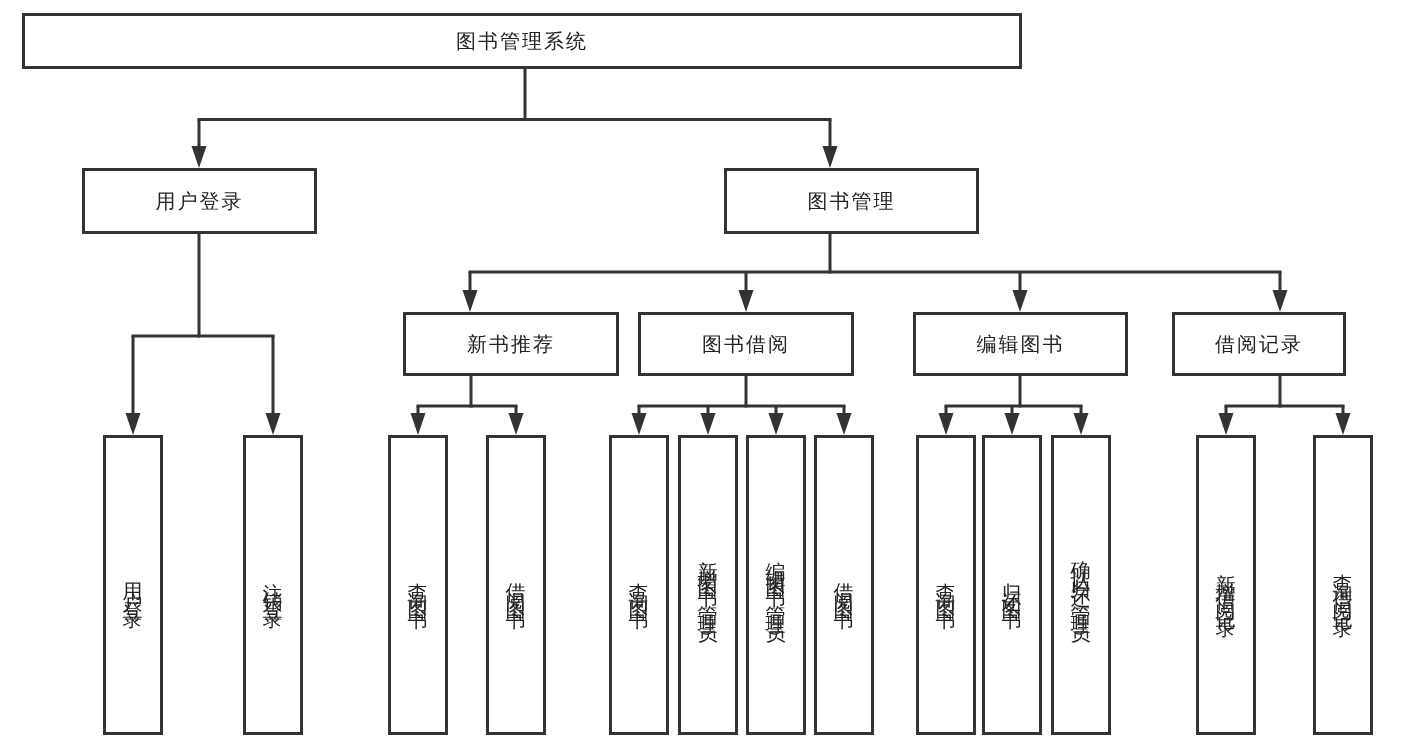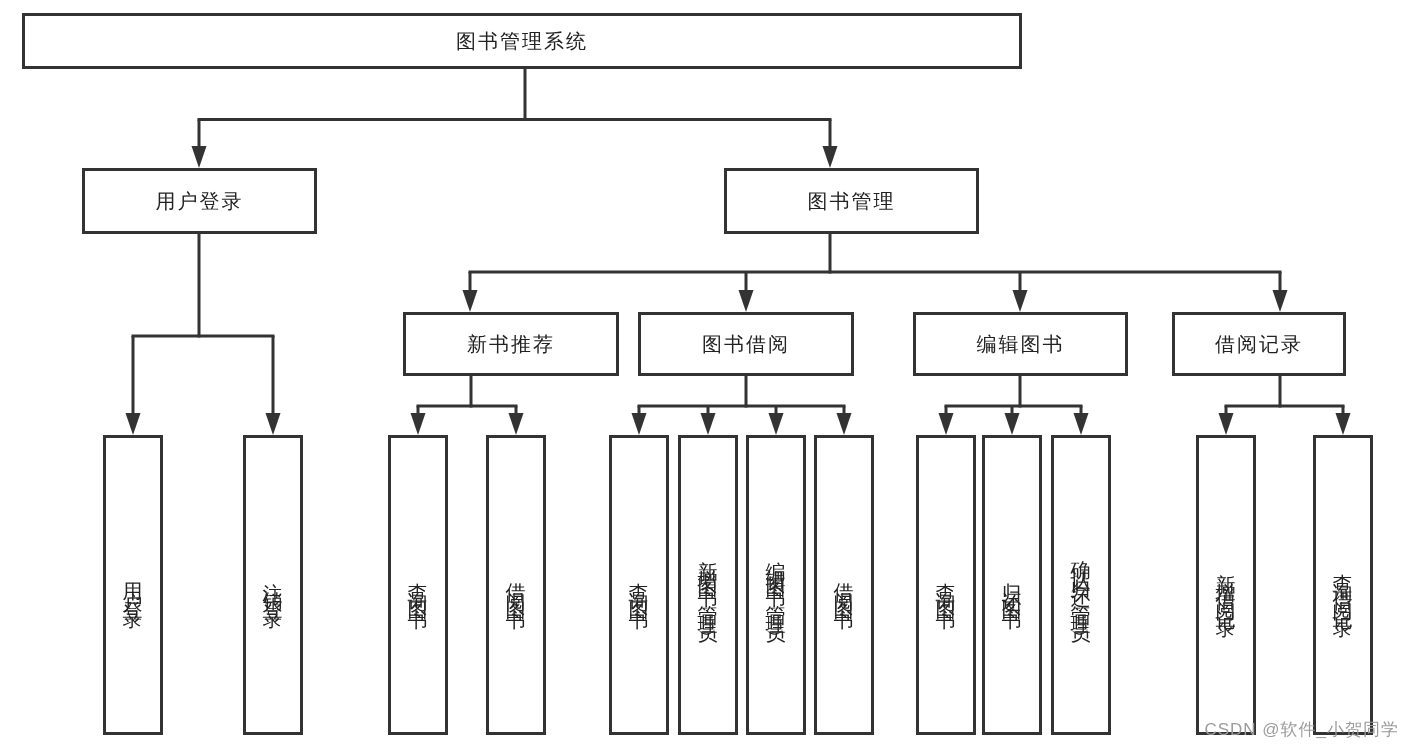--- a/index.html
+++ b/index.html
@@ -148,15 +148,14 @@
   <div class="node leaf" style="left:746px; top:435px; width:60px; height:300px;">编辑图书（管理员）</div>
   <div class="node leaf" style="left:814px; top:435px; width:60px; height:300px;">借阅图书</div>
 
   <div class="node leaf" style="left:916px; top:435px; width:60px; height:300px;">查询图书</div>
   <div class="node leaf" style="left:982px; top:435px; width:60px; height:300px;">归还图书</div>
   <div class="node leaf" style="left:1051px; top:435px; width:60px; height:300px;">确认归还（管理员）</div>
 
   <div class="node leaf" style="left:1196px; top:435px; width:60px; height:300px;">新增借阅记录</div>
   <div class="node leaf" style="left:1313px; top:435px; width:60px; height:300px;">查询借阅记录</div>
 
-  <div class="watermark">CSDN @软件_小贺同学</div>
 
 </div>
 
 </body></html>

